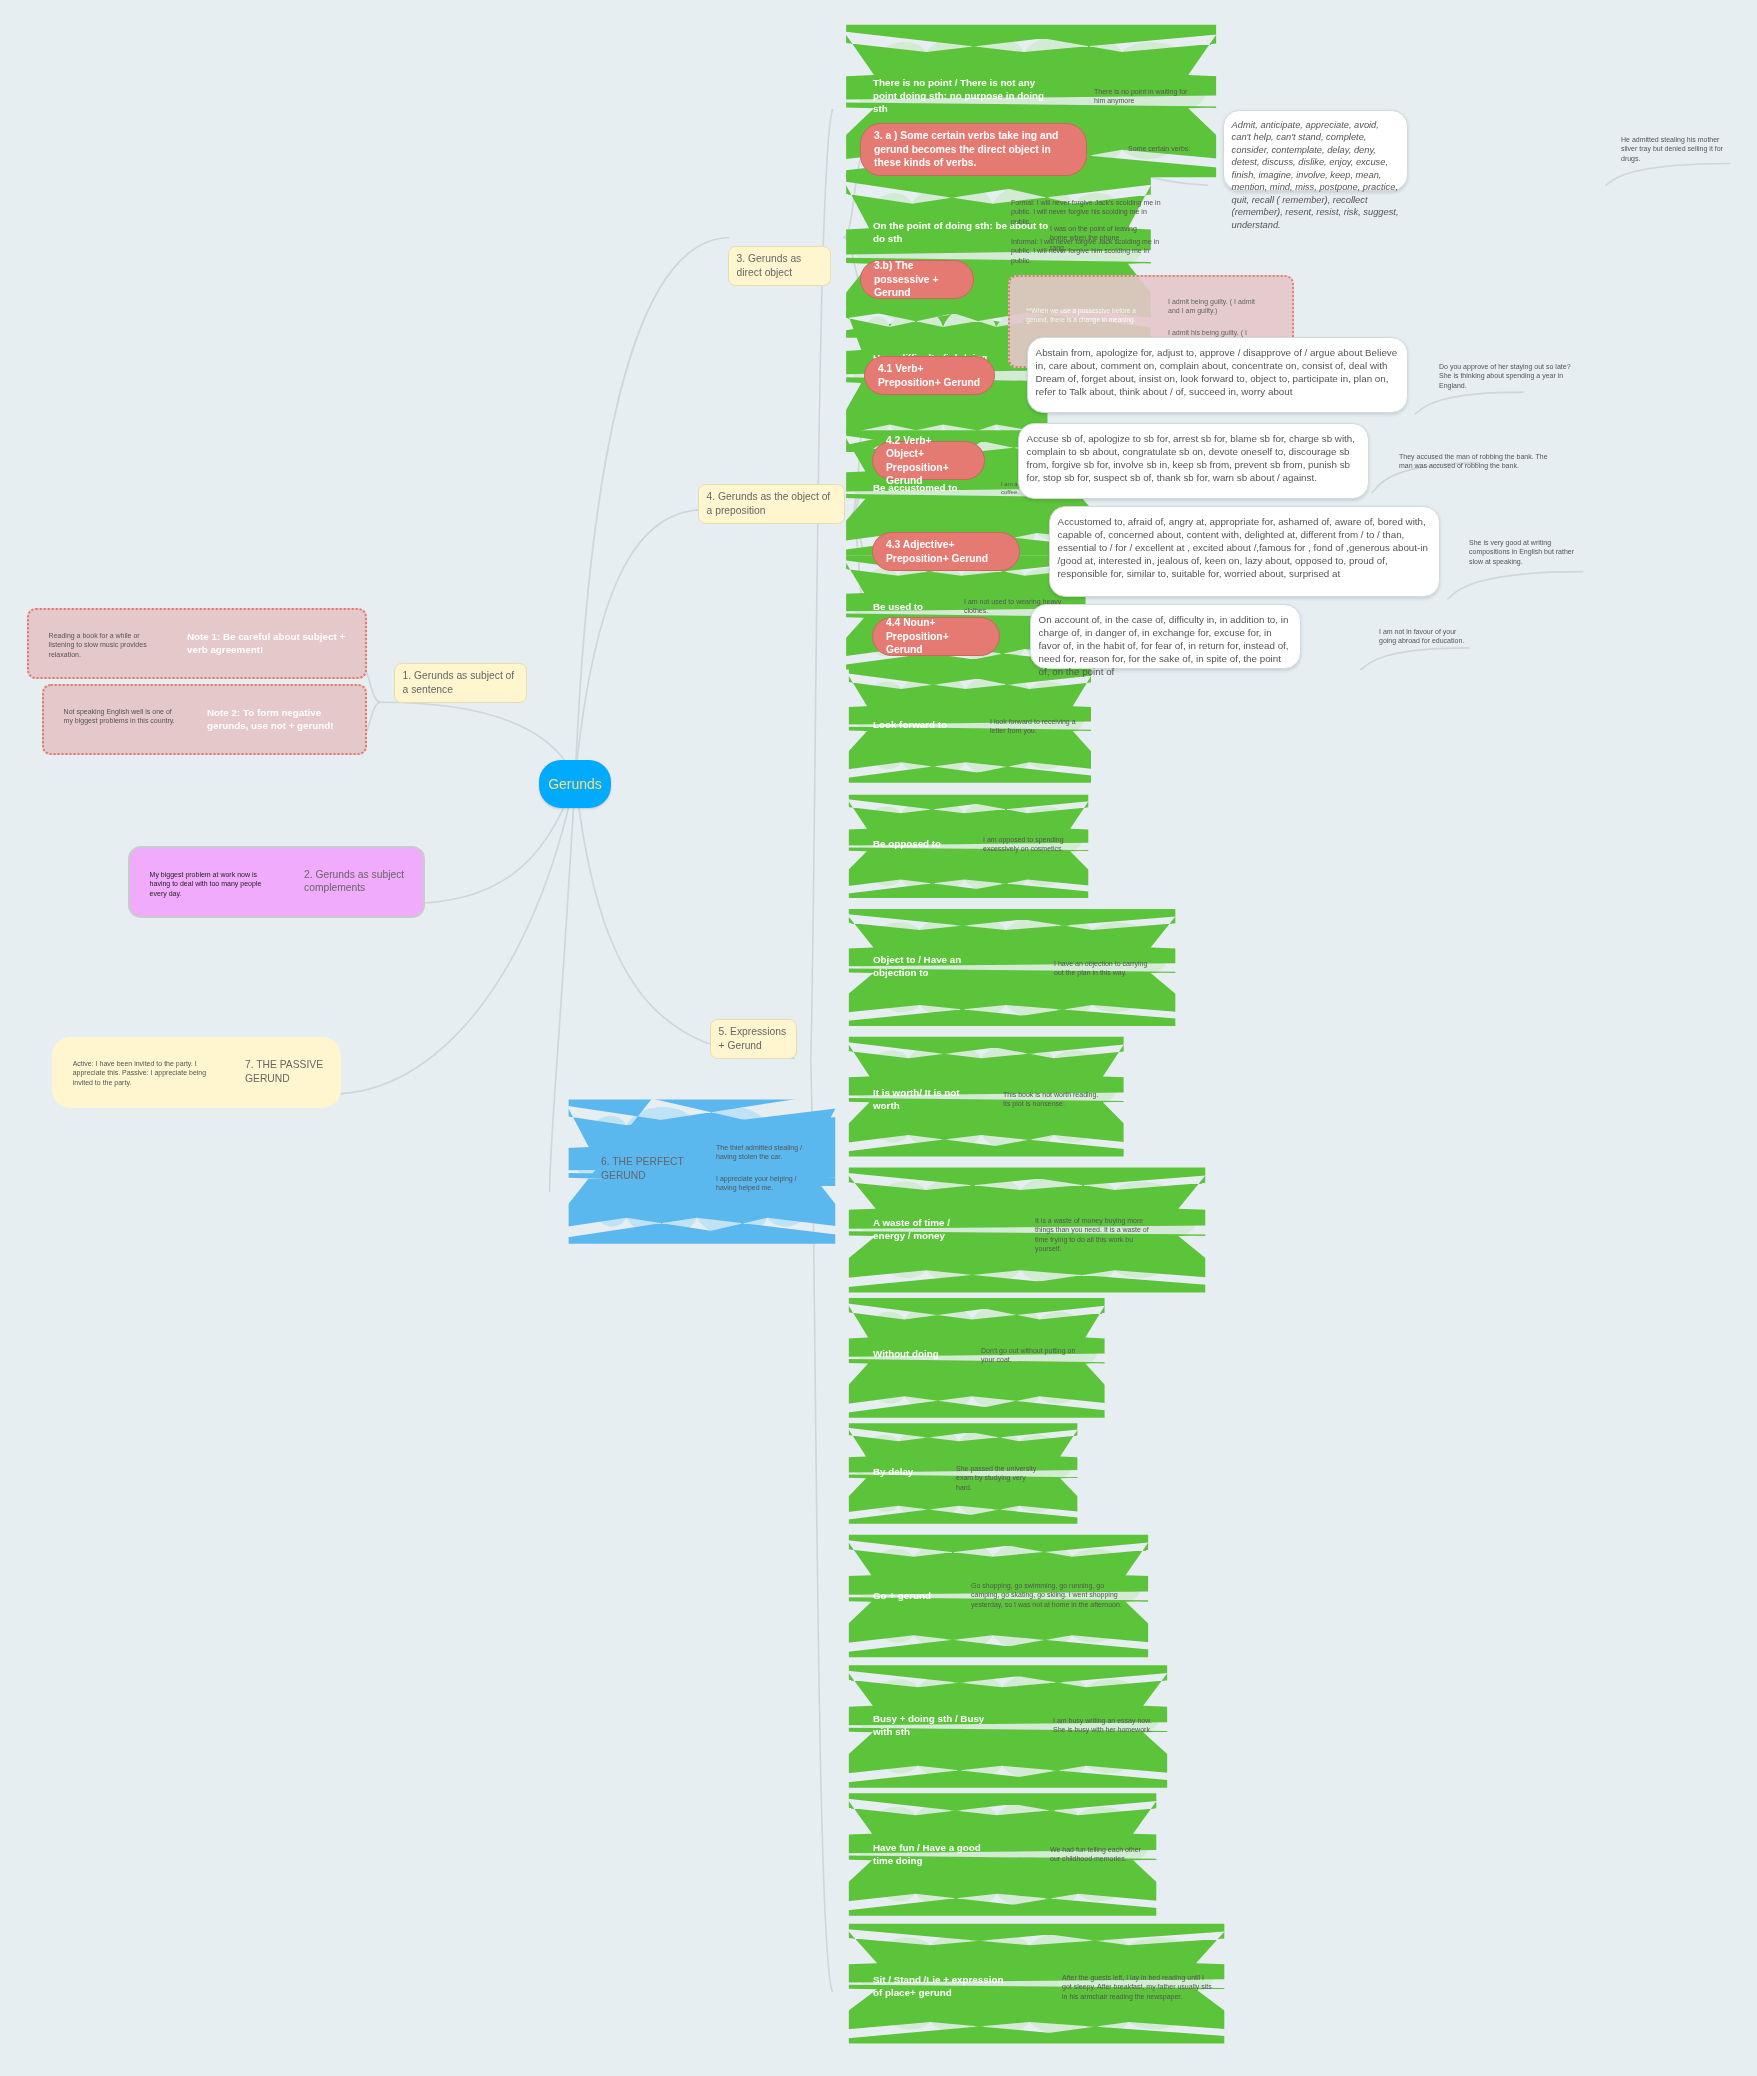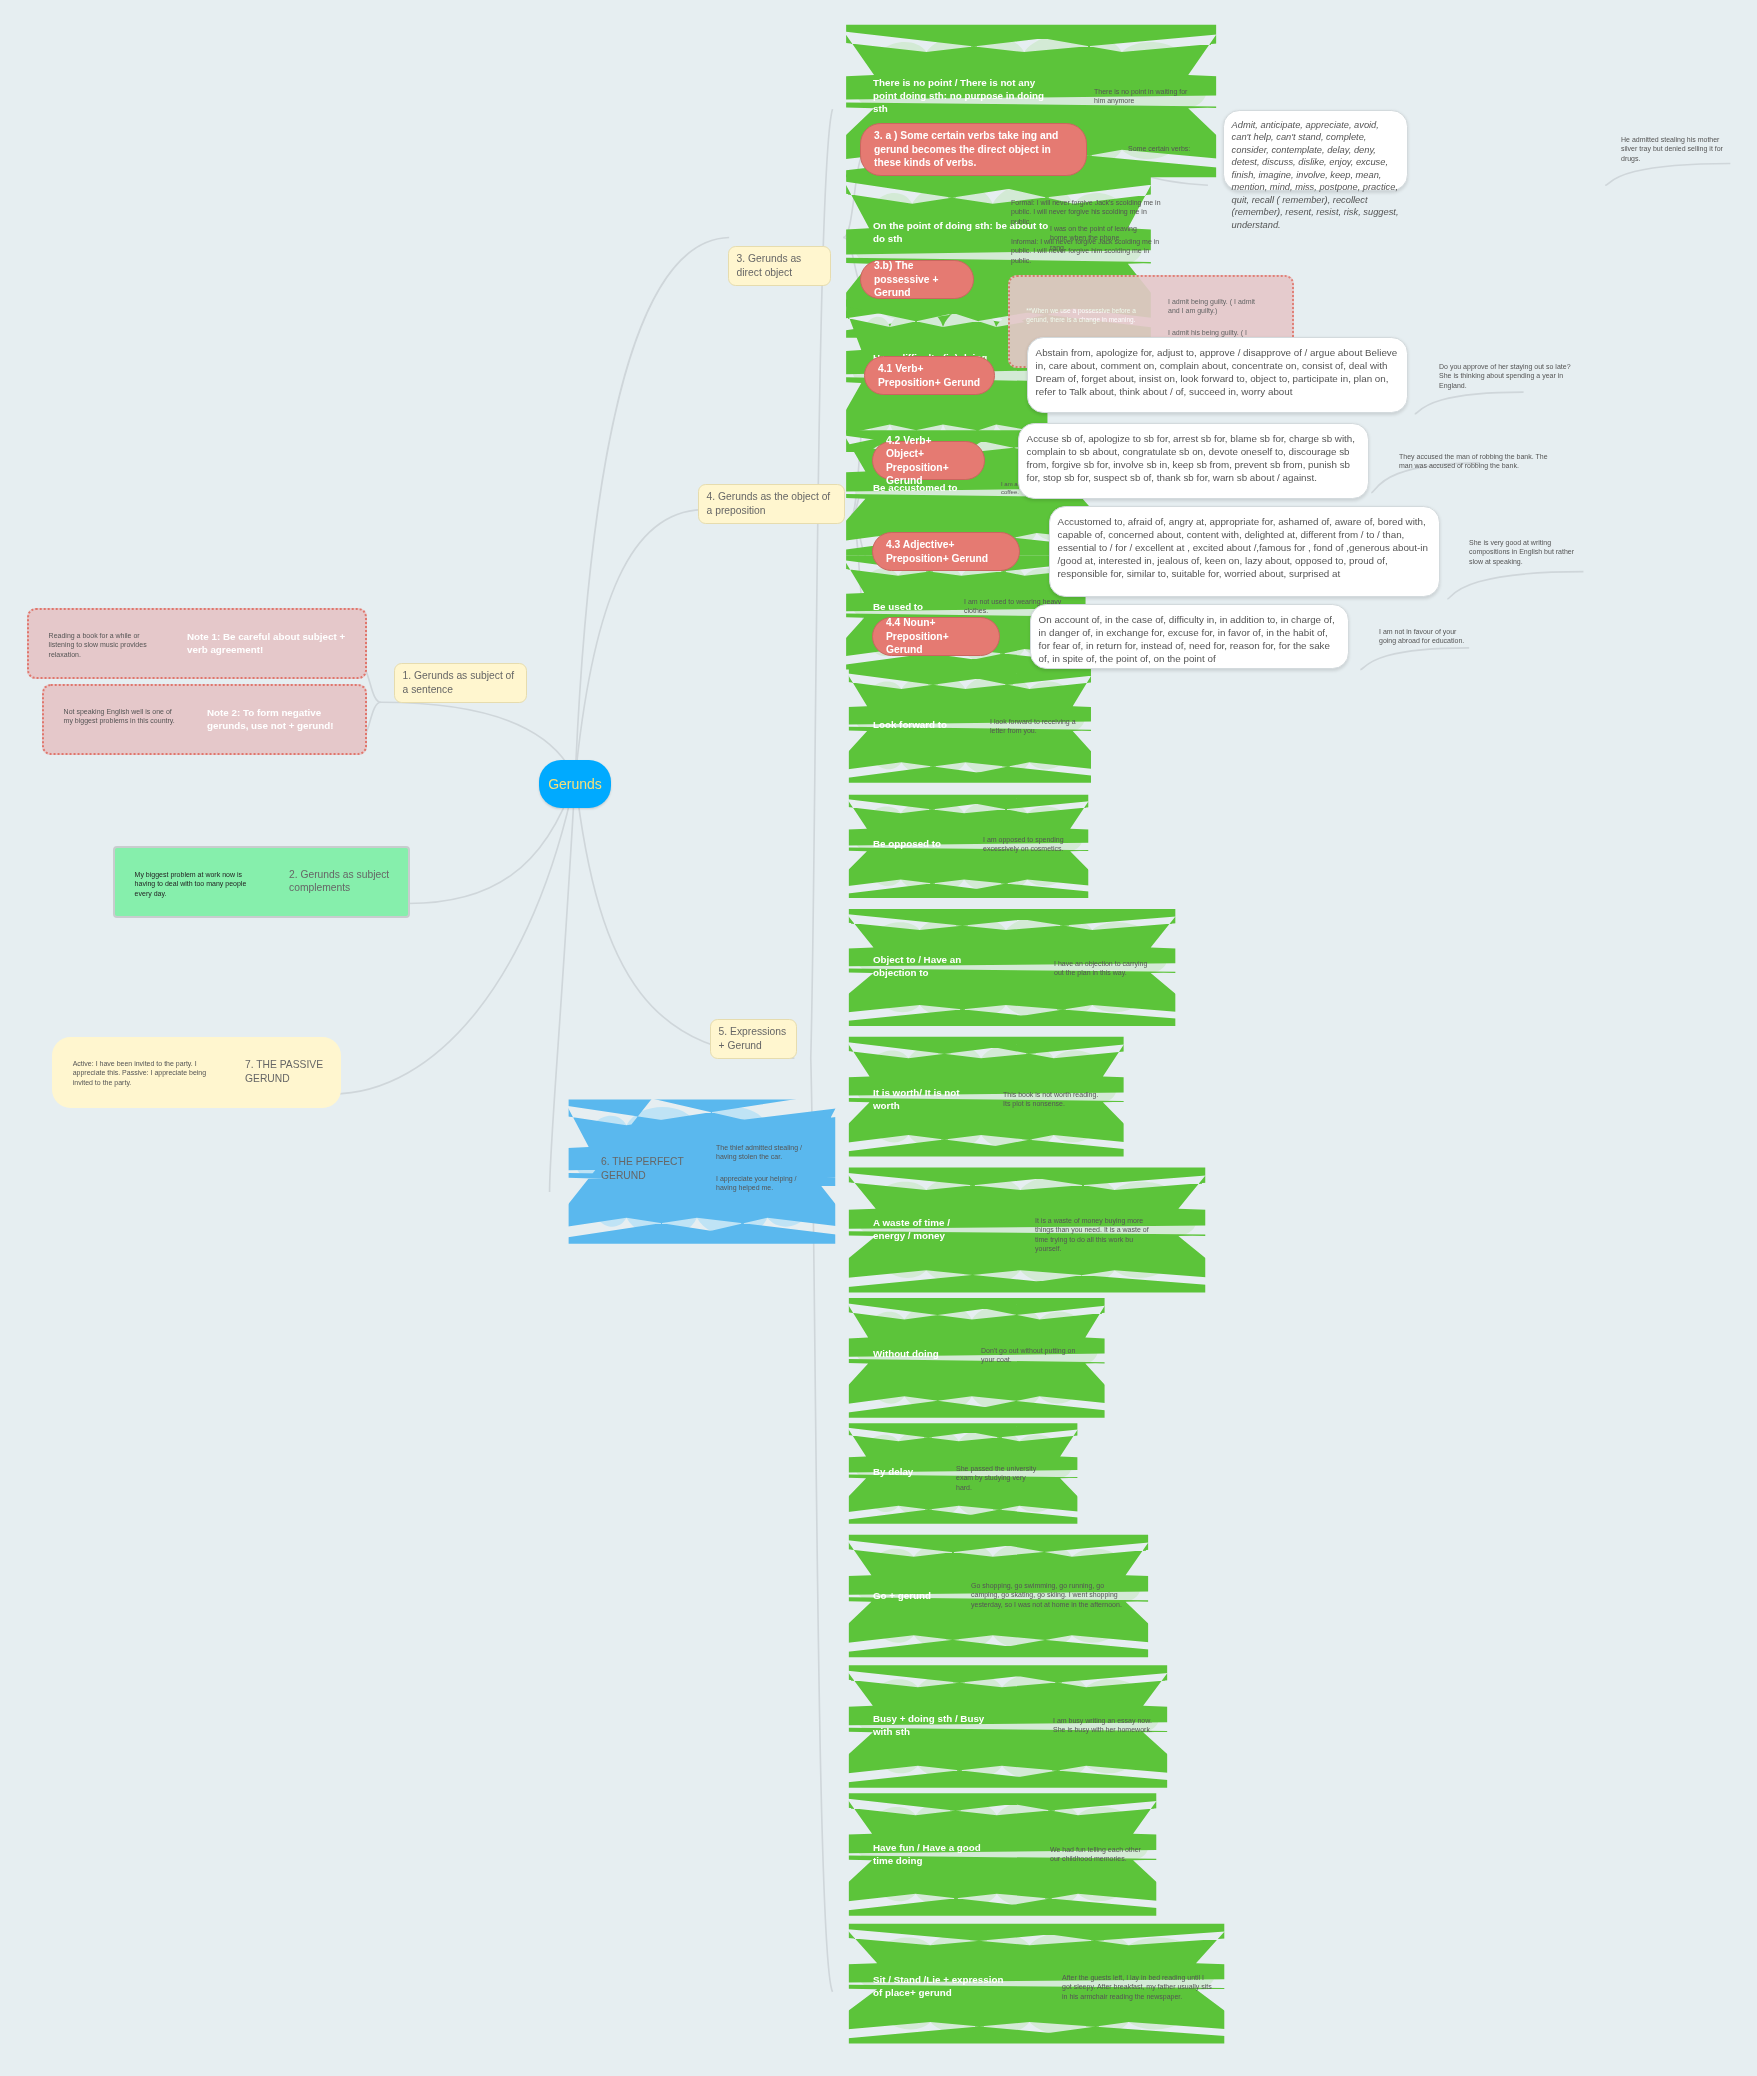--- a/index.html
+++ b/index.html
@@ -13,21 +13,21 @@
            padding:5.4px 7.6px; line-height:1.3; }
   .red { background:#e57a72; border:1.1px solid #c9665f; border-radius:20.7px; color:#fff; font-weight:bold;
          font-size:10.3px; line-height:1.3; padding:5.4px 13px; display:flex; align-items:center; }
   .white { background:#fff; border:1.1px solid #d3dadd; border-radius:16.3px; font-size:9.8px; color:#555;
            padding:7.6px 7.6px; line-height:1.35; box-shadow:0 1.1px 3.3px rgba(0,0,0,.12); }
   .white.italic { font-style:italic; }
   .cloud-label { color:#fff; font-weight:bold; font-size:9.8px; line-height:1.35; }
   .ex { font-size:7px; color:#555; line-height:1.35; }
   .ex-dark { font-size:7px; color:#222; line-height:1.35; }
   .note-box { background:#e5c8ca; border:2.2px dotted #e0766c; border-radius:8.7px; }
-  .grey-box { background:#86efac; border:2.2px solid #c8ccce; border-radius:4px; }
+  .grey-box { background:#f0abfc; border:2.2px solid #c8ccce; border-radius:13px;margin-left:15px; }
   .yellow-box { background:#fff6cf; border-radius:18.5px;margin-left:8px; }
   .note-title { color:#fff; font-weight:bold; font-size:9.8px; line-height:1.4; }
   .sub-title { font-size:10.3px; color:#666; line-height:1.35; }
 </style>
 </head>
 <body>
 
 <svg class="lines" viewBox="0 0 3229 3816">
   <defs>
     <g id="cloud4">
@@ -203,21 +203,21 @@
   <span>4.3 Adjective+ Preposition+ Gerund</span>
 </div>
 <div class="abs white" style="left:1049px;top:506px;width:391px;height:91px;">Accustomed to, afraid of, angry at, appropriate for, ashamed of, aware of, bored with, capable of, concerned about,  content with, delighted at, different  from / to / than, essential to / for / excellent at , excited about /,famous for , fond of ,generous about-in /good at, interested in, jealous of, keen on, lazy about, opposed to, proud of, responsible for, similar to, suitable for, worried about, surprised at</div>
 <div class="abs ex" style="left:1469px;top:538px;width:120px;">She is very good at writing compositions in English but rather slow at speaking.</div>
 
 <div class="abs cloud-label" style="left:873px;top:600px;width:76px;">Be used to</div>
 <div class="abs ex" style="left:964px;top:597px;width:109px;">I am not used to wearing heavy clothes.</div>
 <div class="abs red" style="left:872px;top:617px;width:128px;height:39px;">
   <span>4.4 Noun+ Preposition+ Gerund</span>
 </div>
-<div class="abs white" style="left:1030px;top:604px;width:319px;height:65px;">On account of, in the case of, difficulty in, in addition to, in charge of, in danger of, in exchange for, excuse for, in favor of, in the habit of, for fear of, in return for, instead of, need for, reason for, for the sake of, in spite of, the point of, on the point of</div>
+<div class="abs white" style="left:1030px;top:604px;width:271px;height:65px;">On account of, in the case of, difficulty in, in addition to, in charge of, in danger of, in exchange for, excuse for, in favor of, in the habit of, for fear of, in return for, instead of, need for, reason for, for the sake of, in spite of, the point of, on the point of</div>
 <div class="abs ex" style="left:1379px;top:627px;width:93px;">I am not in favour of your going abroad for education.</div>
 
 <div class="abs topic" style="left:710px;top:1019px;width:87px;">
   <span>5. Expressions + Gerund</span>
 </div>
 
 <div class="abs cloud-label" style="left:873px;top:718px;width:109px;">Look forward to</div>
 <div class="abs ex" style="left:990px;top:717px;width:93px;">I look forward to receiving a letter from you.</div>
 
 <div class="abs cloud-label" style="left:873px;top:837px;width:109px;">Be opposed to</div>

